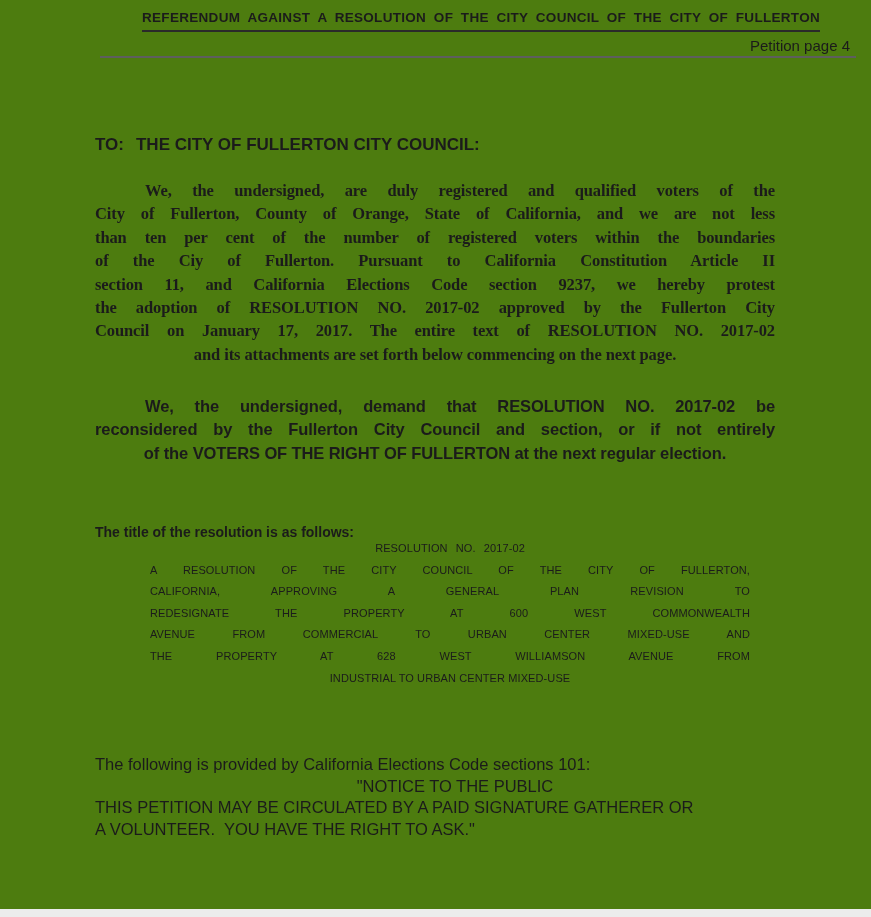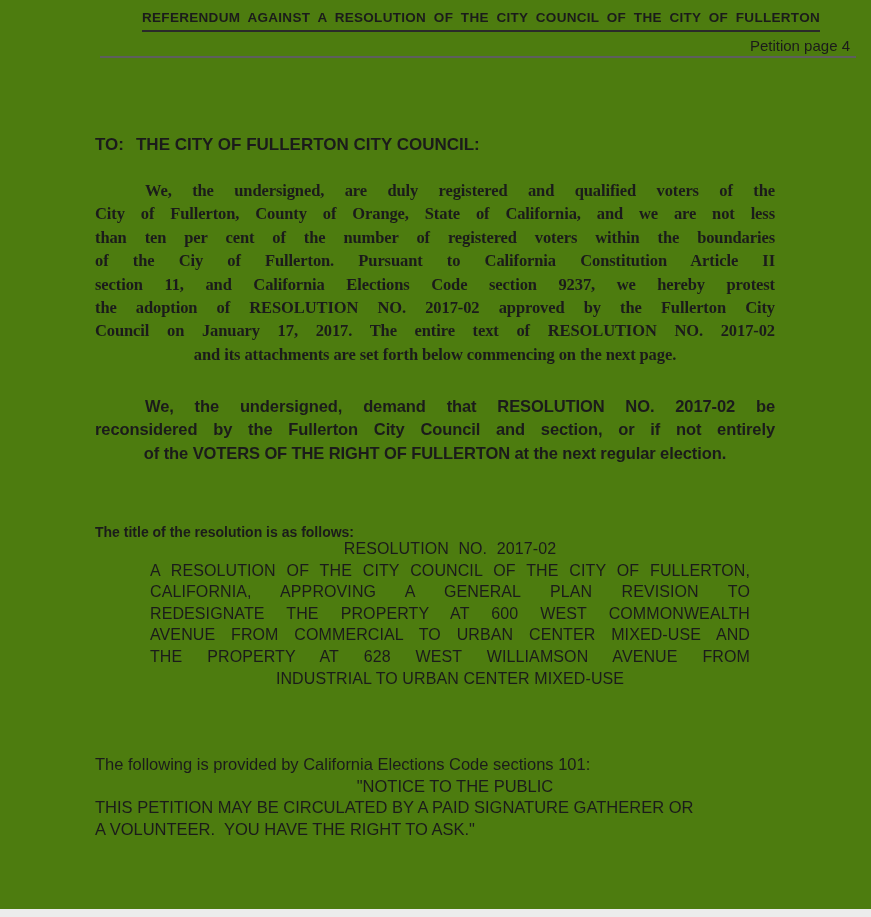--- a/index.html
+++ b/index.html
@@ -71,21 +71,21 @@
     position: absolute;
     left: 95px; top: 516px;
     font-size: 14px;
     font-weight: bold;
     margin-top: 8px;
   }
   .res-wrap {
     position: absolute;
     left: 150px; top: 538px;
     width: 600px;
-    font-size: 16px;
+    font-size: 11px;
     line-height: 21.6px;
     letter-spacing: 0.1px;
   }
   .res-number {
     text-align: center;
     word-spacing: 5px;
   }
 
   
   .notice {

